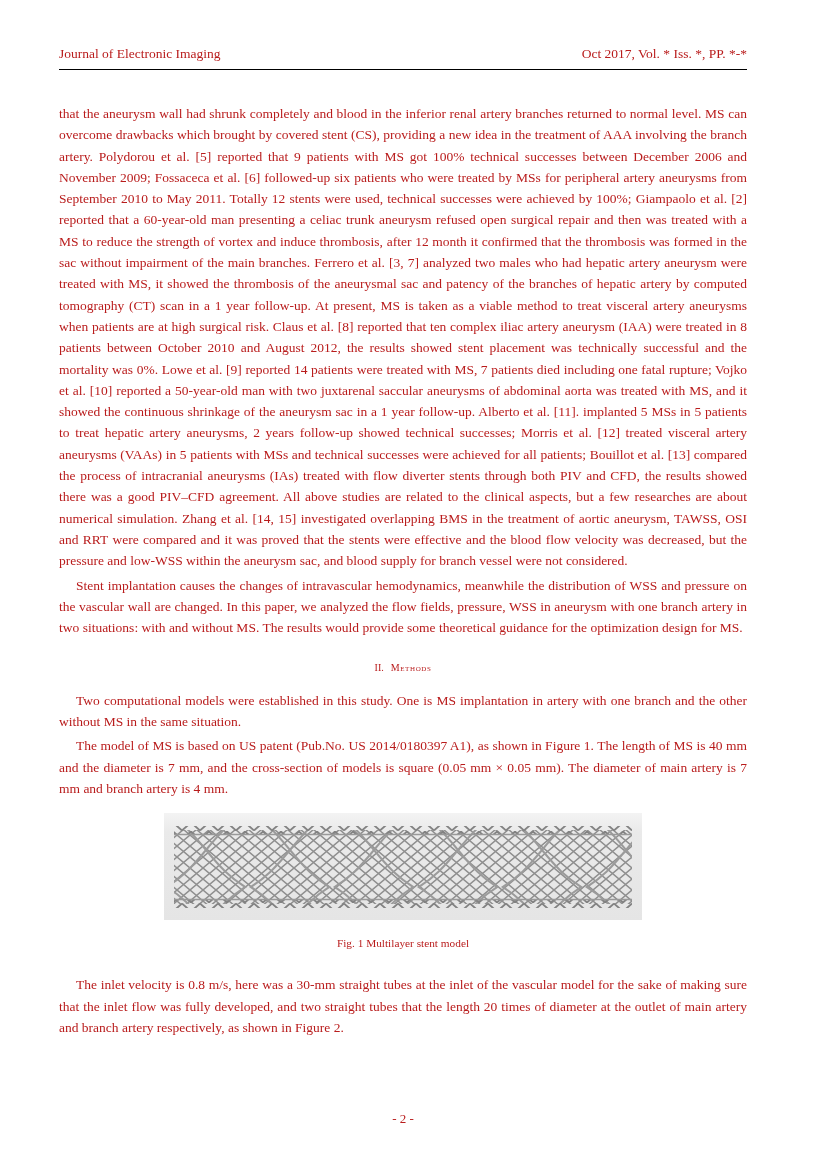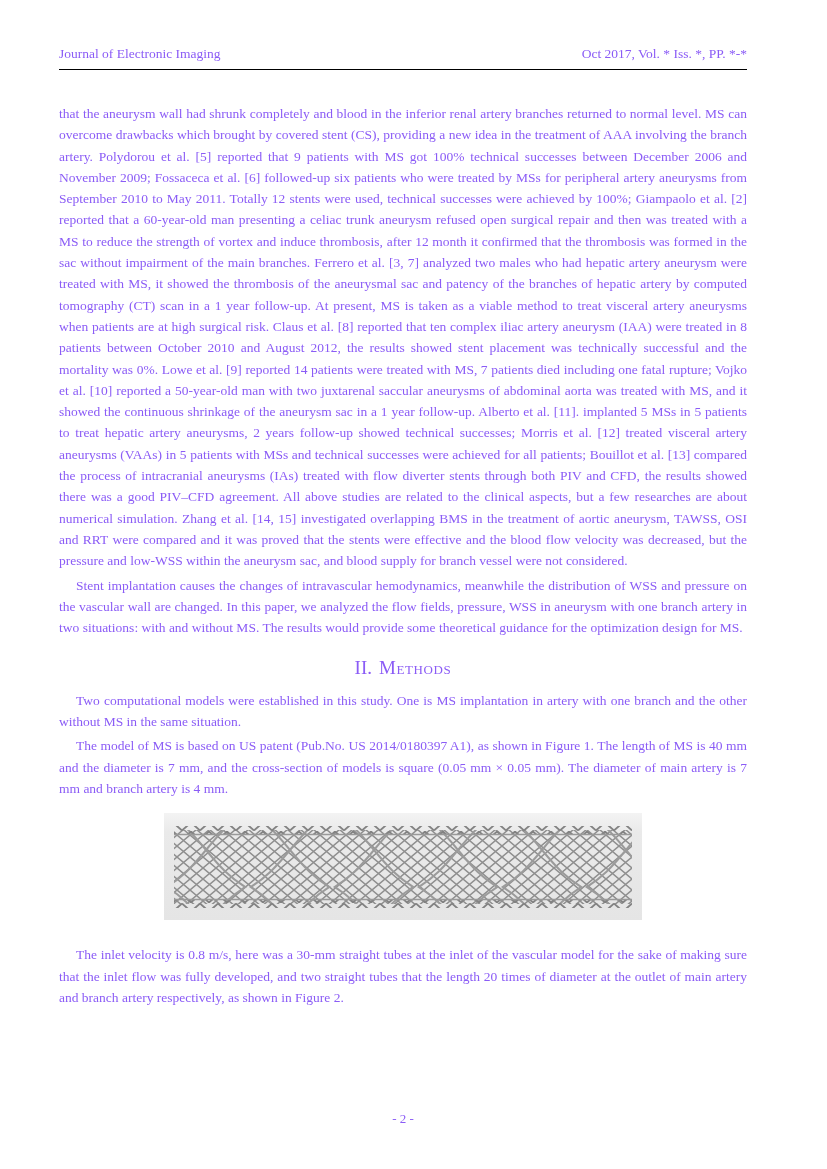--- a/index.html
+++ b/index.html
@@ -6,21 +6,21 @@
     margin: 0;
     padding: 0;
     background: #ffffff;
   }
   .page {
     position: relative;
     width: 806px;
     height: 1169px;
     background: #ffffff;
     font-family: "Liberation Serif", "DejaVu Serif", serif;
-    color: #8b5cf6;
+    color: #b91c1c;
     overflow: hidden;
   }
   .page-header {
     display: flex;
     justify-content: space-between;
     align-items: baseline;
     margin: 46px 59px 0 59px;
     padding-bottom: 7px;
     border-bottom: 1.5px solid #000000;
     font-size: 13.5px;
@@ -31,21 +31,21 @@
     line-height: 21.3px;
     text-align: justify;
     font-family: Liberation Serif, serif;
   }
   .content p {
     margin: 0 0 3px 0;
     text-indent: 17px;
   }
   .content p.noindent { text-indent: 0; }
   .section-heading {
-    font-size: 19px;
+    font-size: 10px;
     font-weight: normal;
     text-align: center;
     margin: 19px 0 11px 0;
   }
   .section-heading .sec-num { margin-right: 7px; }
   .section-heading .sc {
     font-variant: small-caps;
     letter-spacing: 0.6px;
   }
   .subsection-heading {
@@ -132,20 +132,21 @@
         <rect width="478" height="107" fill="url(#figbg)"></rect>
         <rect x="10" y="17" width="458" height="74" fill="url(#meshS)"></rect>
         <rect x="10" y="17" width="458" height="74" fill="url(#meshL)"></rect>
         <rect x="10" y="13" width="458" height="9" fill="url(#zigT)"></rect>
         <rect x="10" y="86" width="458" height="9" fill="url(#zigB)"></rect>
         <line x1="10" y1="21.5" x2="468" y2="21.5" stroke="#999999" stroke-width="1.6"></line>
         <line x1="10" y1="86.5" x2="468" y2="86.5" stroke="#999999" stroke-width="1.6"></line>
       </svg>
     </div>
 
+    <p class="fig-caption">Fig. 1 Multilayer stent model</p>
 
     <p class="after-figure">The inlet velocity is 0.8 m/s, here was a 30-mm straight tubes at the inlet of the vascular model for the sake of making sure that the inlet flow was fully developed, and two straight tubes that the length 20 times of diameter at the outlet of main artery and branch artery respectively, as shown in Figure 2.</p>
 
   </main>
 
   <footer class="page-footer">
     <span>- 2 -</span>
   </footer>
 
 </div>

